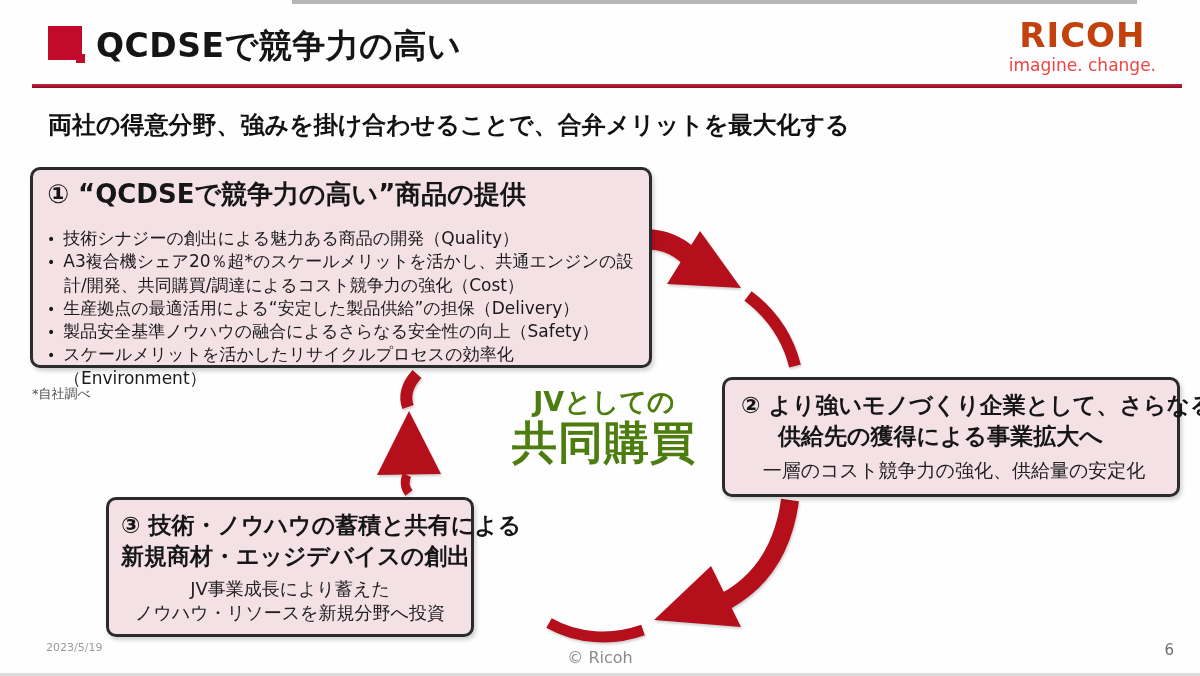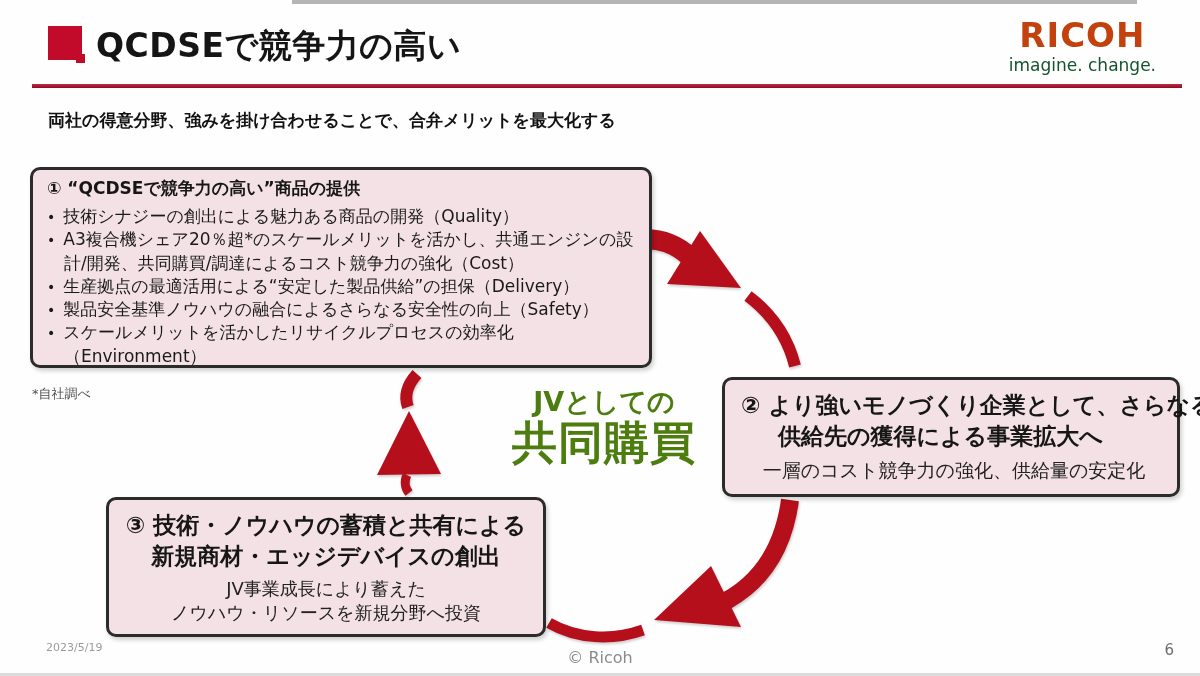--- a/index.html
+++ b/index.html
@@ -18,54 +18,54 @@
   
   .logo-mark { position:absolute; left:48px; top:26px; width:34px; height:34px;
     background:#c20a2b; }
   .logo-mark .tail { position:absolute; left:28px; top:28px; width:9px; height:9px;
     background:#c20a2b; }
   .page-title { position:absolute; left:96px; top:24px; font-size:33px; font-weight:bold;
     color:#151515; letter-spacing:.5px; white-space:nowrap; }
   .ricoh { position:absolute; right:44px; top:18px; text-align:center; }
   .ricoh .brand { font-size:34px; font-weight:bold; color:#c2410c; letter-spacing:1px;
     line-height:1; }
-  .ricoh .tagline { font-size:17px; color:#14532d; margin-top:3px; }
+  .ricoh .tagline { font-size:17px; color:#ef4444; margin-top:3px; }
   .divider { position:absolute; left:32px; top:84px; width:1150px; height:4px;
     background:linear-gradient(#c22a46,#8e0a1e); }
 
-  .subtitle { position:absolute; left:48px; top:109px; font-size:17px; font-weight:bold;
+  .subtitle { position:absolute; left:48px; top:109px; font-size:24px; font-weight:bold;
     color:#121212; white-space:nowrap; }
 
   
   .arrows { position:absolute; left:0; top:0; width:1200px; height:676px; z-index:1;
     filter:drop-shadow(1px 2px 1px rgba(0,0,0,.18)); }
 
   
   .pbox { position:absolute; background:#f4e1e6; border:3px solid #2b2b2b;
     border-radius:10px; z-index:2; box-shadow:2px 3px 4px rgba(0,0,0,.18); }
   .box1 { left:30px; top:167px; width:622px; height:201px; padding:7px 12px 6px 14px; }
-  .box1 .bx-title { font-size:17px; font-weight:bold; margin-bottom:5px; white-space:nowrap; }
+  .box1 .bx-title { font-size:26px; font-weight:bold; margin-bottom:15px; white-space:nowrap; }
   .box1 ul { list-style:none; font-size:17px; line-height:1.37; color:#1a1a1a; }
   .box1 li { padding-left:17px; text-indent:-17px; }
   .box1 li::before { content:"•"; margin-right:8px; font-size:14px; }
 
   .footnote { position:absolute; left:32px; top:385px; font-size:13px; color:#4f4f4f;
     z-index:2; }
 
   .center-label { position:absolute; left:492px; top:386px; width:224px; text-align:center;
     z-index:3; color:#4d7c0f; }
   .center-label .cl1 { font-size:27px; font-weight:bold; line-height:1.2; }
   .center-label .cl2 { font-size:45px; font-weight:bold; line-height:1.1; letter-spacing:1px; }
 
   .box2 { left:722px; top:377px; width:458px; height:120px; padding:10px 10px 8px 16px; }
   .box2 .b2l1 { font-size:23px; font-weight:bold; white-space:nowrap; }
   .box2 .b2l2 { font-size:23px; font-weight:bold; padding-left:37px; white-space:nowrap; }
   .box2 .b2sub { font-size:19px; text-align:center; margin-top:6px; color:#222; }
 
-  .box3 { left:106px; top:497px; width:440px; height:140px; padding:10px 12px; text-align:center; }
+  .box3 { left:106px; top:497px; width:368px; height:140px; padding:10px 12px; text-align:center; }
   .box3 .b3l1, .box3 .b3l2 { font-size:23px; font-weight:bold; white-space:nowrap; }
   .box3 .b3sub { font-size:18px; color:#222; margin-top:5px; line-height:1.35; }
 
   
   .f-date { position:absolute; left:46px; top:641px; font-size:11px; color:#9a9a9a; }
   .f-copy { position:absolute; left:0; right:0; top:648px; text-align:center; font-size:16px;
     color:#8a8a8a; }
   .f-page { position:absolute; right:26px; top:641px; font-size:15px; color:#6e6e6e; }
 </style>
 </head>

